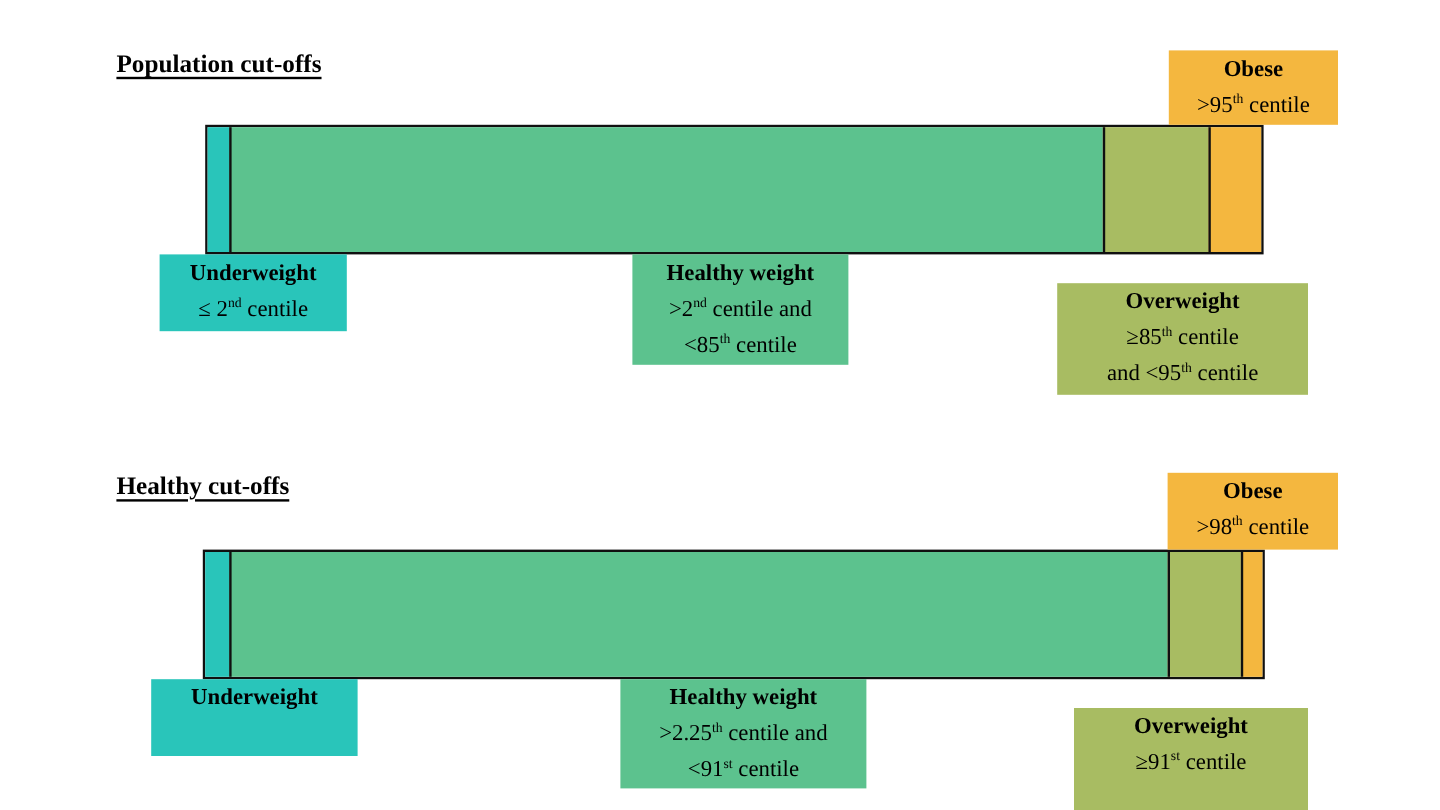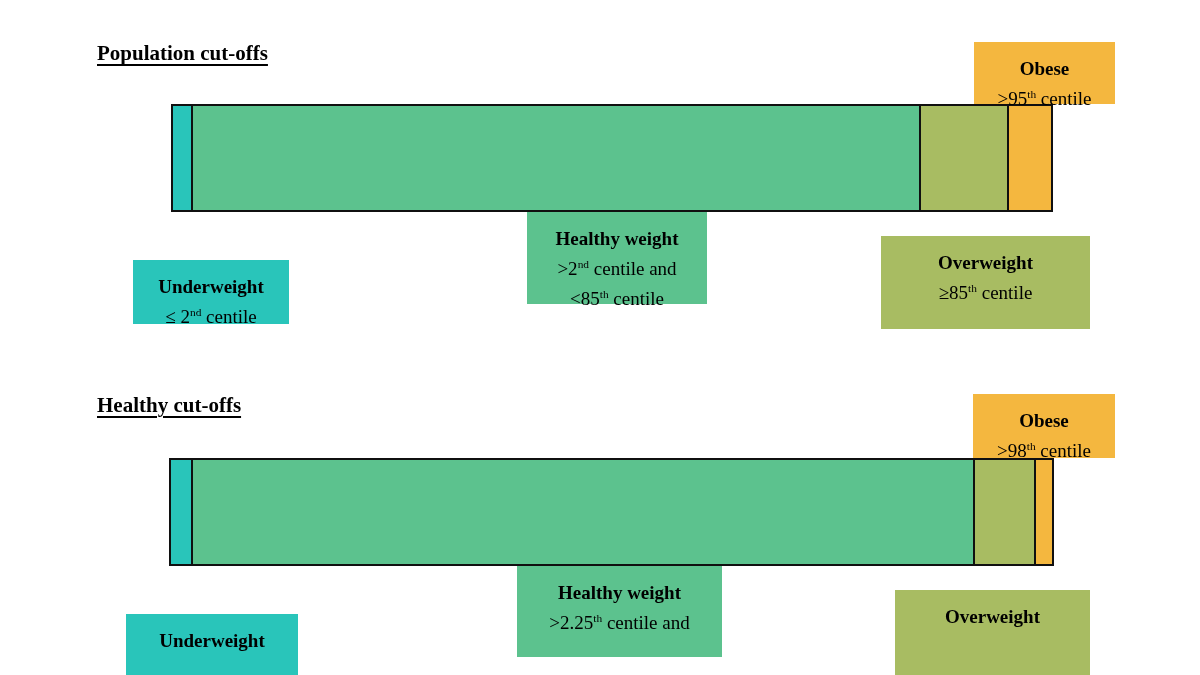--- a/index.html
+++ b/index.html
@@ -35,25 +35,25 @@
   .bar .seg { height:100%; }
   .bar .seg + .seg { border-left:2px solid var(--c-border, #101010); }
   #bar-population { left:171px; top:104px; width:882px; height:108px; }
   #bar-clinical   { left:169px; top:458px; width:885px; height:108px; }
 
   .lb {
     position:absolute;
     text-align:center;
     font-size:19px;
     line-height:30px;
-    padding-top:12px;
+    padding-top:1px;
     color:#000;
   }
   .lb .lb-title { font-weight:bold; }
-  .bg-underweight { background:var(--c-underweight, #29c5ba);margin-top:48px; }
+  .bg-underweight { background:var(--c-underweight, #29c5ba); }
   .bg-healthy     { background:var(--c-healthy, #5cc28e); }
   .bg-overweight  { background:var(--c-overweight, #a8bc62);margin-top:24px; }
   .bg-obese       { background:var(--c-obese, #f4b73f); }
 
   #pop-underweight  { left:133px; top:212px; width:156px; height:64px; }
   #pop-healthy      { left:527px; top:212px; width:180px; height:92px; }
   #pop-overweight   { left:881px; top:212px; width:209px; height:93px; }
   #pop-obese        { left:974px; top:42px;  width:141px; height:62px; }
 
   #clin-underweight { left:126px; top:566px; width:172px; height:64px; }
@@ -89,20 +89,21 @@
 
   <div class="lb bg-healthy" id="pop-healthy">
     <div class="lb-title">Healthy weight</div>
     <div class="lb-line">&gt;2<sup>nd</sup> centile and</div>
     <div class="lb-line">&lt;85<sup>th</sup> centile</div>
   </div>
 
   <div class="lb bg-overweight" id="pop-overweight">
     <div class="lb-title">Overweight</div>
     <div class="lb-line">≥85<sup>th</sup> centile</div>
+    <div class="lb-line">and &lt;95<sup>th</sup> centile</div>
   </div>
 
   <div class="chart-title" id="title-clinical">Healthy cut-offs</div>
 
   <div class="bar" id="bar-clinical">
       <div class="seg" style="width: 2.25%; background: var(--c-underweight);"></div>
       <div class="seg" style="width: 88.75%; background: var(--c-healthy);"></div>
       <div class="seg" style="width: 7%; background: var(--c-overweight);"></div>
       <div class="seg" style="width: 2%; background: var(--c-obese);"></div>
     </div>
@@ -112,19 +113,21 @@
     <div class="lb-line">&gt;98<sup>th</sup> centile</div>
   </div>
 
   <div class="lb bg-underweight" id="clin-underweight">
     <div class="lb-title">Underweight</div>
   </div>
 
   <div class="lb bg-healthy" id="clin-healthy">
     <div class="lb-title">Healthy weight</div>
     <div class="lb-line">&gt;2.25<sup>th</sup> centile and</div>
+    <div class="lb-line">&lt;91<sup>st</sup> centile</div>
   </div>
 
   <div class="lb bg-overweight" id="clin-overweight">
     <div class="lb-title">Overweight</div>
+    <div class="lb-line">≥91<sup>st</sup> centile</div>
   </div>
 
 </div>
 
 </body></html>

